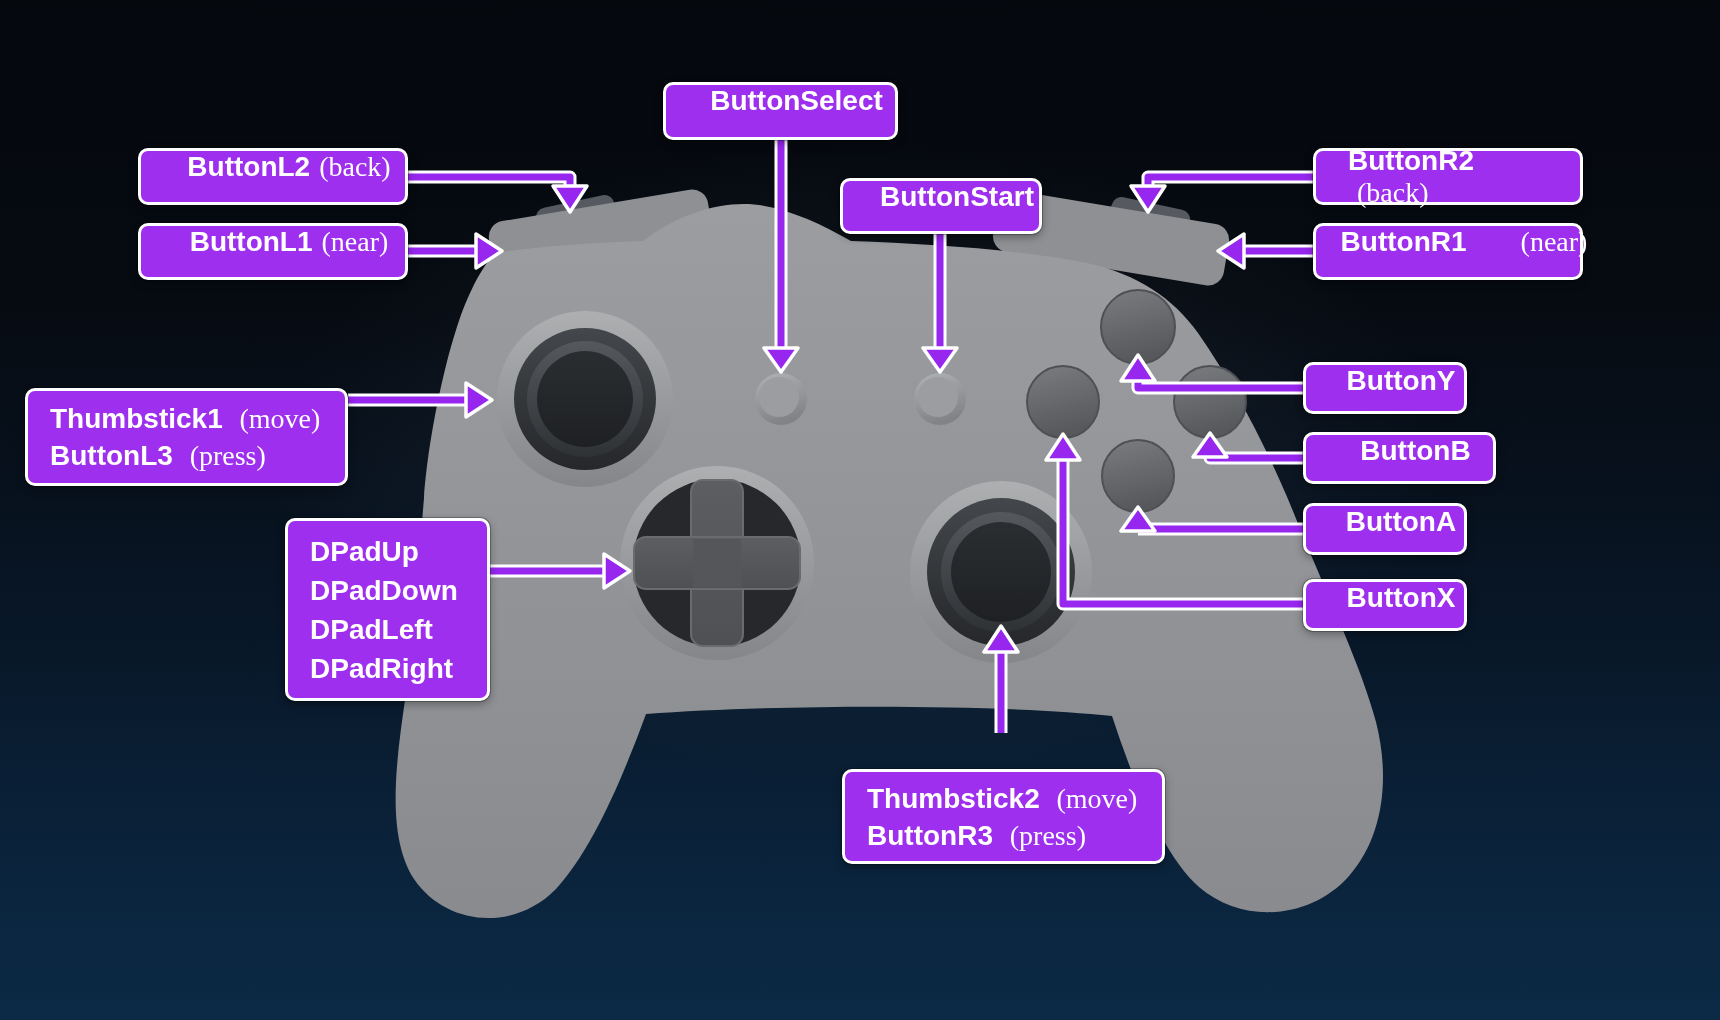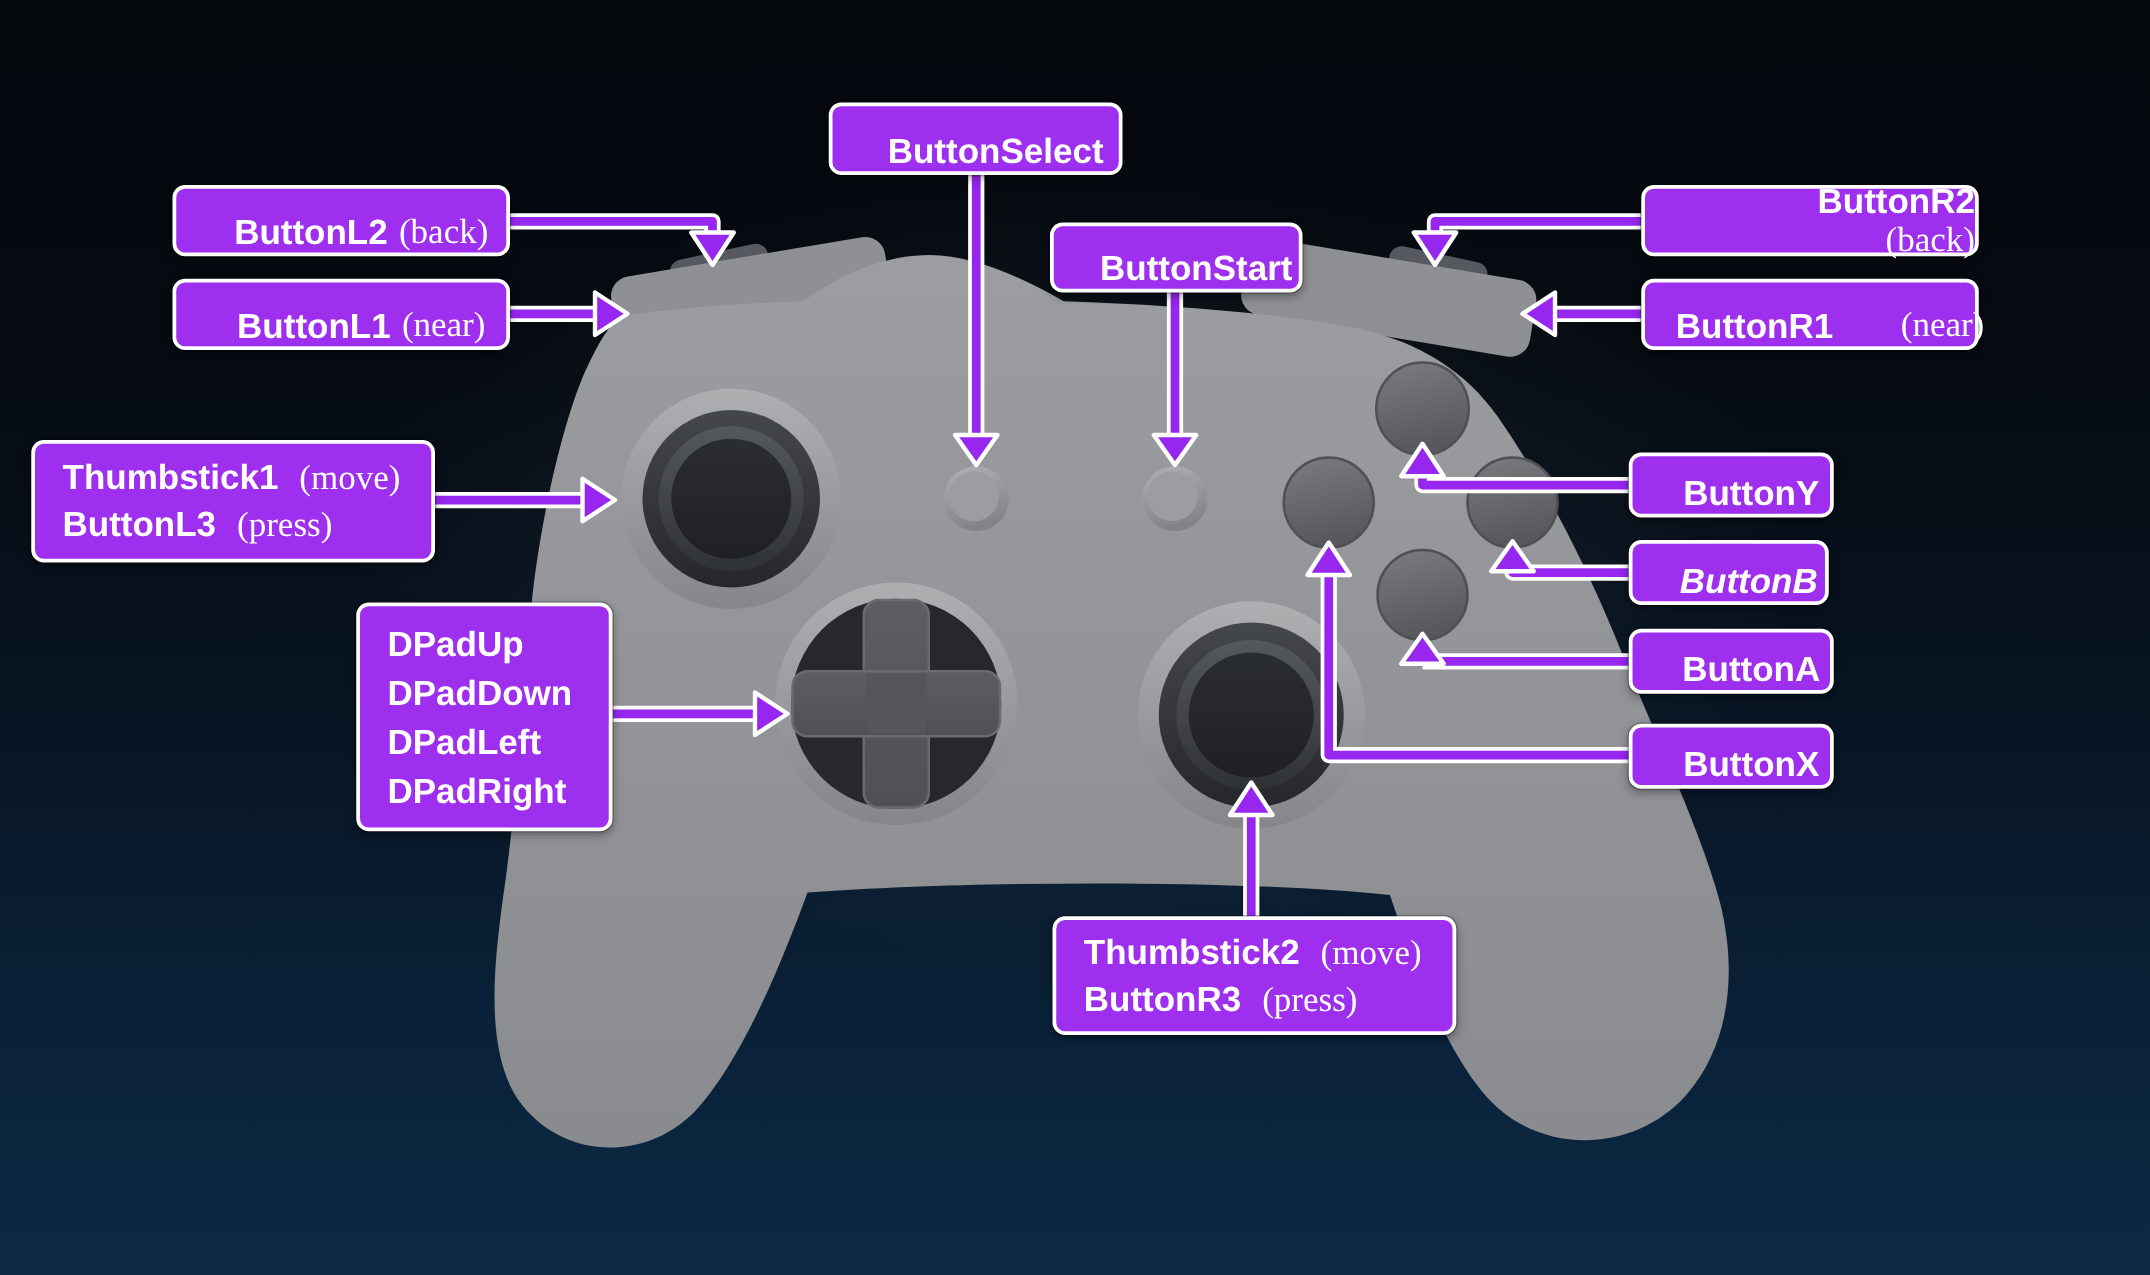--- a/index.html
+++ b/index.html
@@ -13,39 +13,39 @@
     background:radial-gradient(ellipse 820px 440px at 860px 460px,rgba(140,160,180,0.13),rgba(140,160,180,0) 72%);
   }
   svg.scene{position:absolute;left:0;top:0;}
   
   .aw{fill:none;stroke:#ffffff;stroke-width:13;stroke-linejoin:round;stroke-linecap:butt;}
   .ap{fill:none;stroke:#9726ef;stroke-width:7;stroke-linejoin:round;stroke-linecap:butt;}
   .ah{fill:#9726ef;stroke:#ffffff;stroke-width:3.5;stroke-linejoin:round;}
   
   .lbl{
     position:absolute;box-sizing:border-box;background:#9e2fee;border:3px solid #ffffff;border-radius:10px;
-    color:#ffffff;font-size:28px;font-weight:700;display:flex;align-items:flex-end;justify-content:center;
+    color:#ffffff;font-size:28px;font-weight:700;display:flex;align-items:flex-start;justify-content:center;
     box-shadow:0 0 0 1px rgba(0,0,0,.25),0 3px 8px rgba(0,0,0,.35);
     white-space:nowrap;
     padding-left:32px;
   }
   .lbl .n{font-weight:400;margin-left:9px;font-family:Liberation Serif, serif;}
-  .lbl.multi{flex-direction:column;align-items:flex-start;justify-content:center;padding-left:22px;}
+  .lbl.multi{flex-direction:column;align-items:flex-start;justify-content:center;padding-left:22px;margin-top:36px;}
   .lbl.multi .line{line-height:37px;display:block;}
   .lbl.multi.dp .line{line-height:39px;}
   .lbl-select{left:663px;top:82px;width:235px;height:58px;}
   .lbl-start{left:840px;top:162px;width:202px;height:56px;margin-top:16px;}
   .lbl-l2{left:138px;top:148px;width:270px;height:57px;}
   .lbl-l1{left:138px;top:223px;width:270px;height:57px;}
   .lbl-r2{left:1313px;top:148px;width:270px;height:57px;flex-direction:column;}
   .lbl-r1{left:1313px;top:223px;width:270px;height:57px;gap:45px;}
   .lbl-t1{left:25px;top:352px;width:323px;height:98px;}
   .lbl-dpad{left:285px;top:482px;width:205px;height:183px;}
   .lbl-y{left:1303px;top:362px;width:164px;height:52px;}
-  .lbl-b{left:1303px;top:432px;width:160px;height:52px;font-style:italic;}
+  .lbl-b{left:1303px;top:432px;width:193px;height:52px;}
   .lbl-a{left:1303px;top:503px;width:164px;height:52px;}
   .lbl-x{left:1303px;top:579px;width:164px;height:52px;}
   .lbl-t2{left:842px;top:733px;width:323px;height:95px;}
 </style>
 </head>
 <body>
 
 <div class="stage">
   <div class="glow"></div>
 

